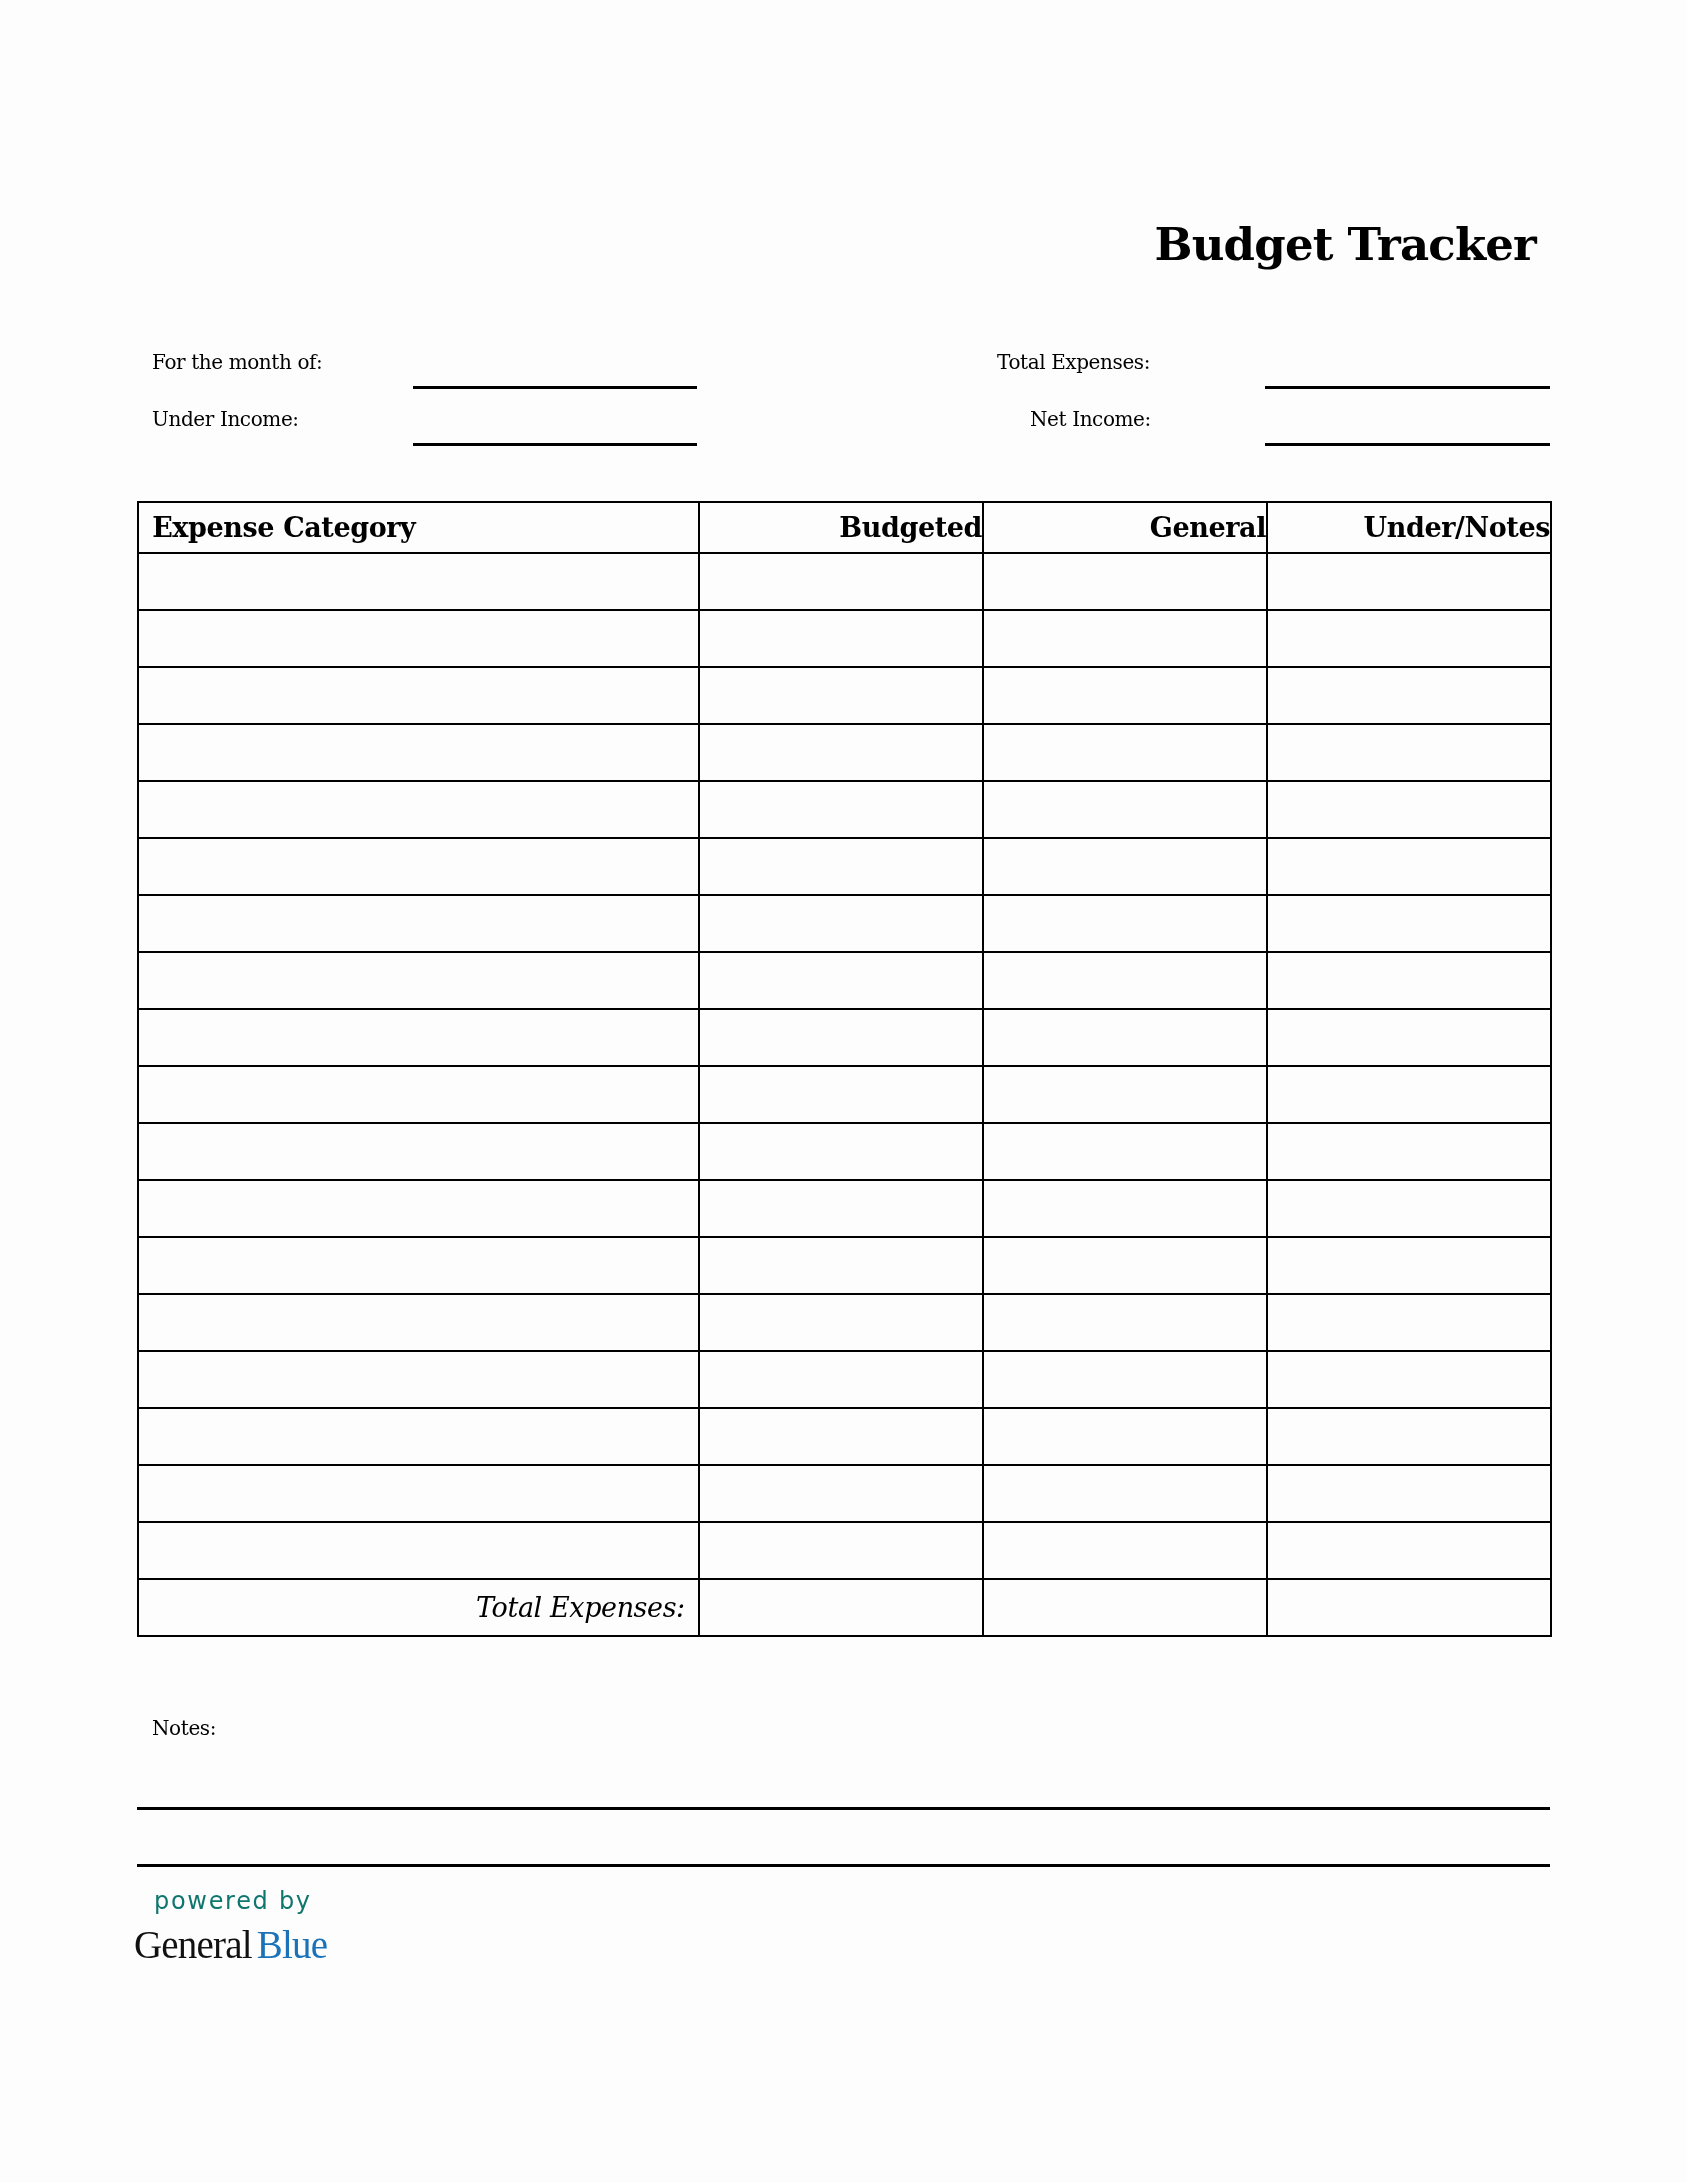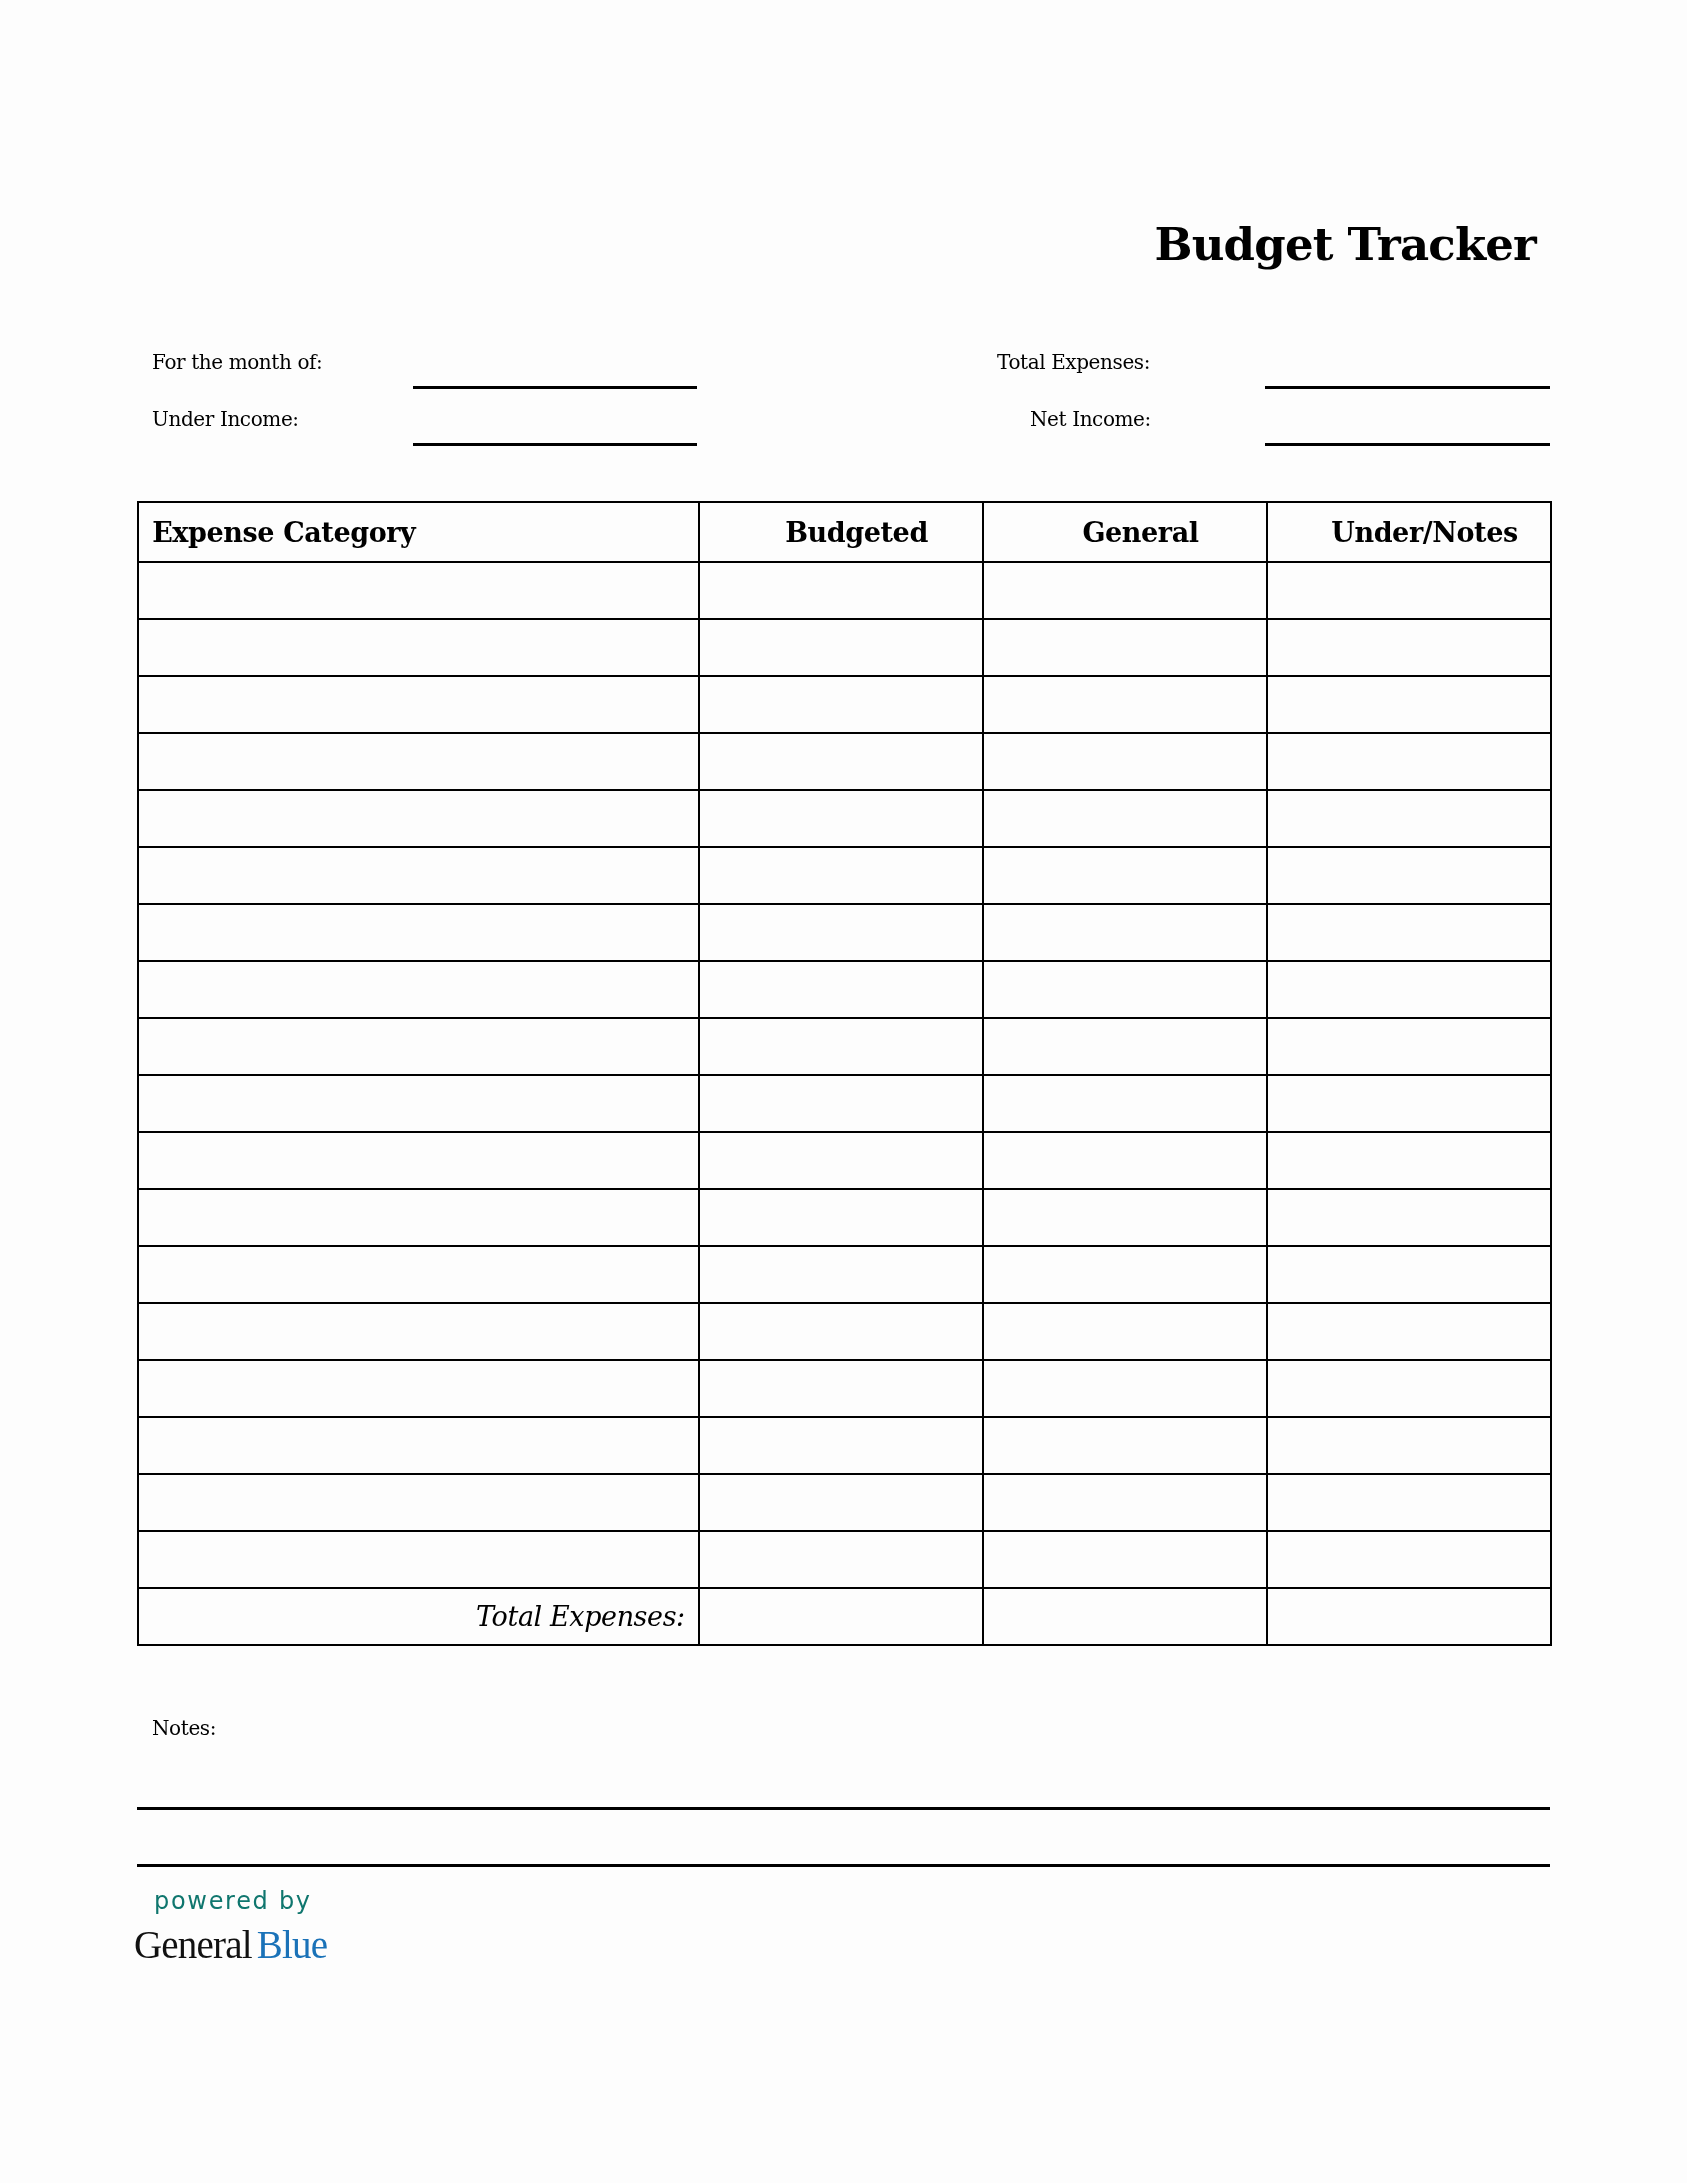--- a/index.html
+++ b/index.html
@@ -5,23 +5,23 @@
   html, body { margin:0; padding:0; }
   body { width:1687px; height:2183px; background:#fdfdfd; position:relative; overflow:hidden;
          font-family:"DejaVu Serif", "Liberation Serif", serif; color:#000; }
   .abs { position:absolute; }
   .title { left:1017px; top:203px; width:519px; text-align:right; font-size:45px; font-weight:bold;
            line-height:83px; letter-spacing:-0.8px; }
   .label { font-size:20px; line-height:33px; white-space:nowrap; letter-spacing:-0.4px; }
   .fill-line { height:2.5px; background:#000; }
   table.grid { position:absolute; left:137px; top:501px; border-collapse:collapse; table-layout:fixed; }
   table.grid td, table.grid th { border:2.5px solid #000; padding:0; box-sizing:border-box; }
-  table.grid th { height:60px; font-size:27px; font-weight:bold; letter-spacing:-0.4px; }
+  table.grid th { height:51px; font-size:27px; font-weight:bold; letter-spacing:-0.4px; }
   table.grid th.left { text-align:left; padding-left:13.2px; }
-  table.grid th.center { text-align:center;padding-left:31px; }
+  table.grid th.center { text-align:right;padding-left:31px; }
   table.grid td { height:57px; }
   table.grid td.total-label { text-align:right; padding-right:13.2px; font-style:italic; font-size:27px; letter-spacing:-0.4px; }
   .notes-label { left:152px; top:1712px; }
   .notes-line { left:137px; width:1413px; height:2.5px; background:#000; }
   .powered { left:154px; top:1887px; font-family:"DejaVu Sans", "Liberation Sans", sans-serif; font-size:24px;
              color:#0f766e; letter-spacing:1.7px; }
   .brand { left:134px; top:1917px; font-family:Liberation Serif, serif; font-size:39px;
            letter-spacing:-0.8px; line-height:55px; }
   .brand .b1 { color:#111; }
   .brand .b2 { color:#1a72b8; margin-left:5px; }

